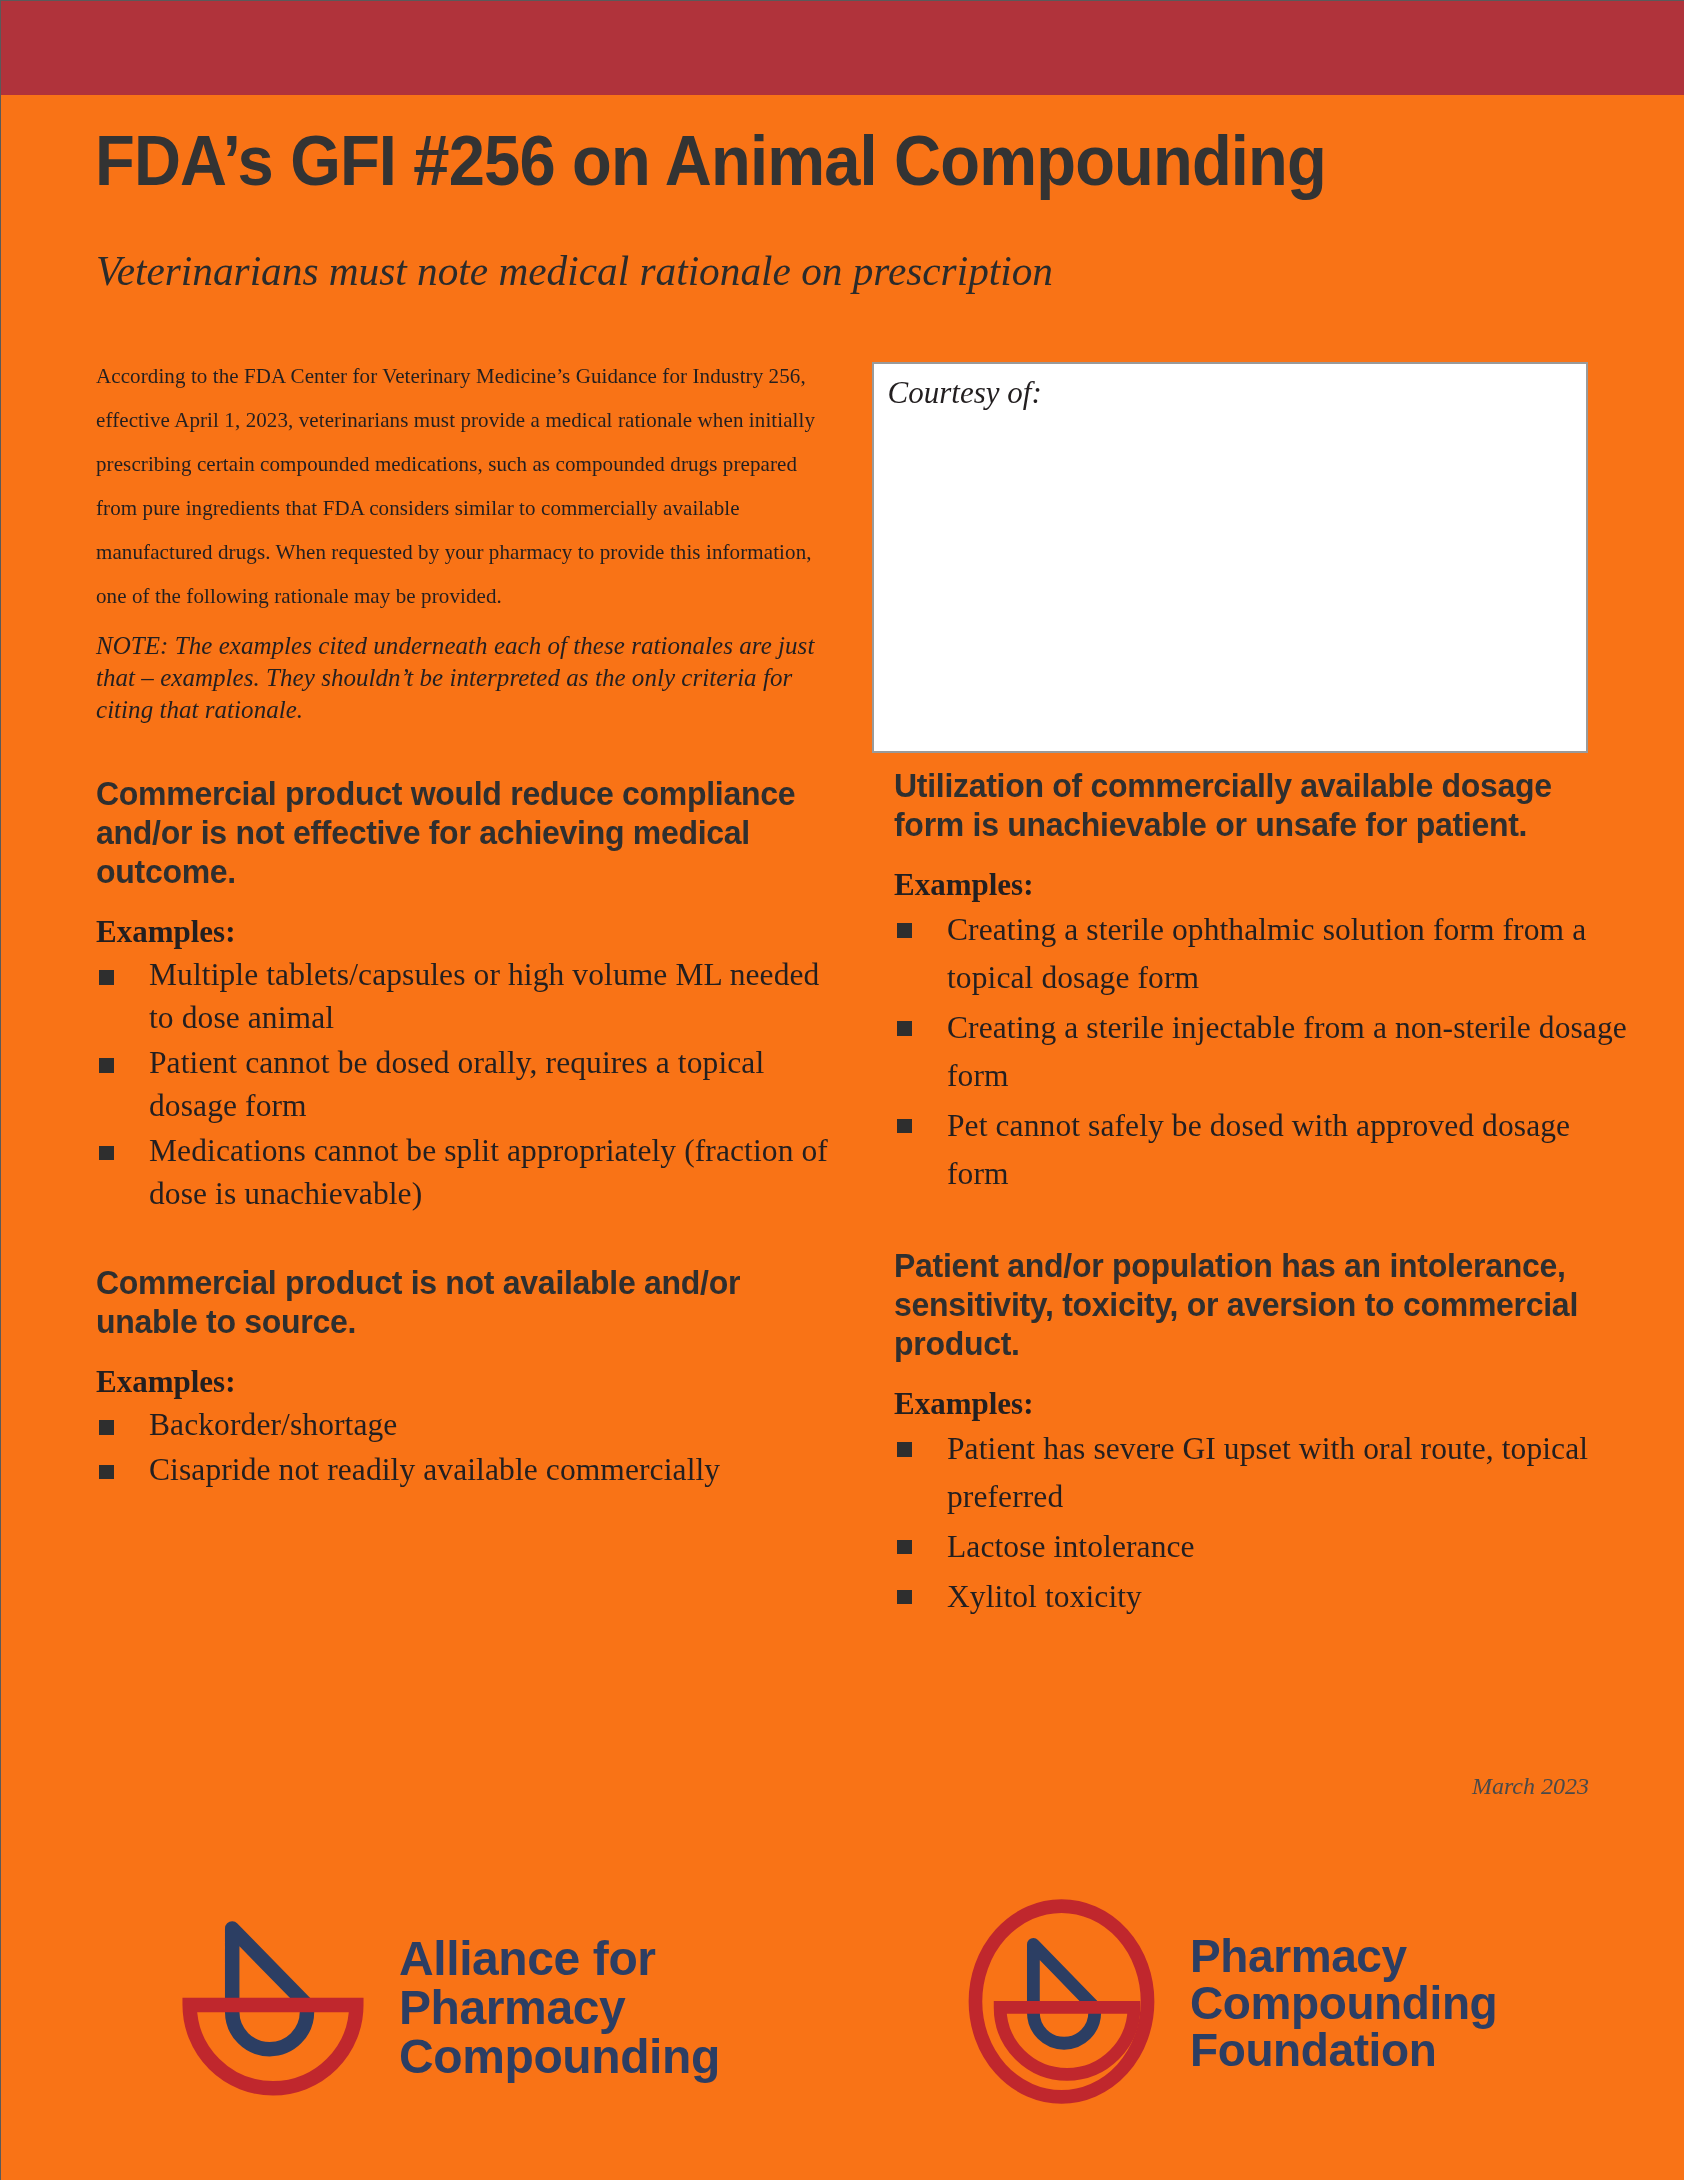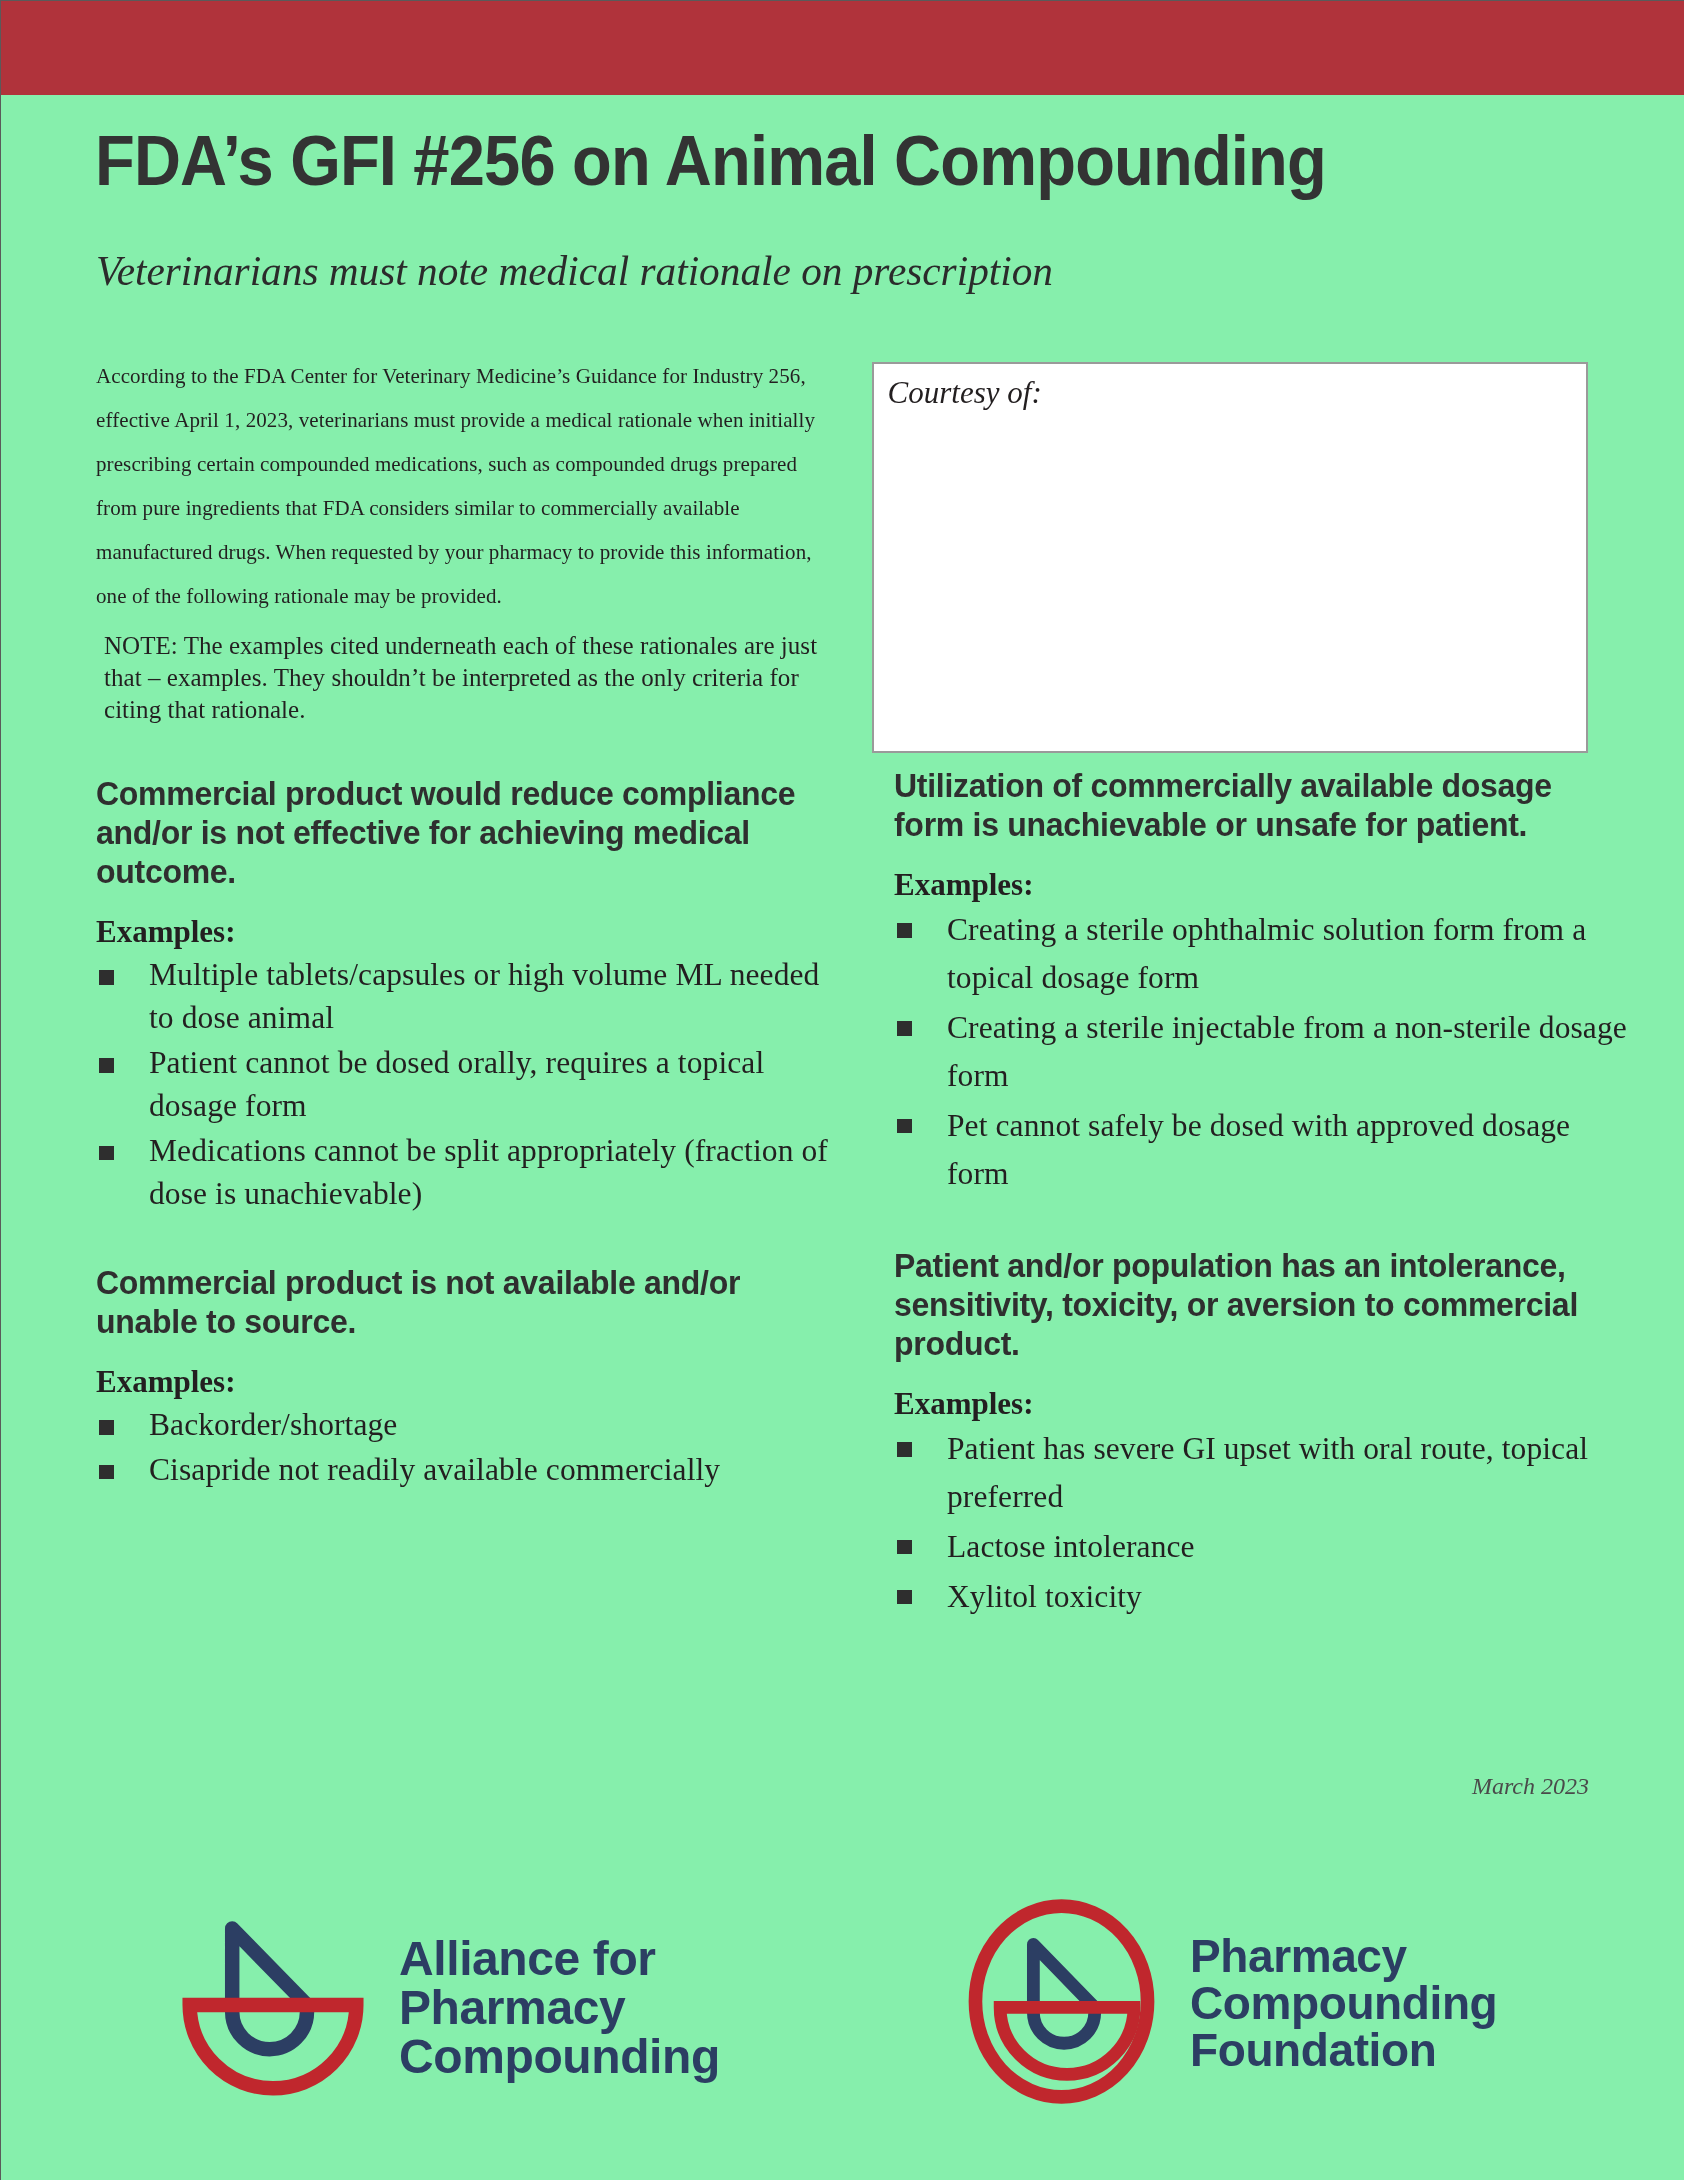--- a/index.html
+++ b/index.html
@@ -9,21 +9,21 @@
     background: #ffffff;
   }
   body {
     font-family: "Liberation Serif", serif;
     color: #231f20;
   }
   .page {
     position: relative;
     width: 1685px;
     height: 2181px;
-    background: #86efac;
+    background: #f97316;
     box-sizing: border-box;
     border: 1.7px solid #5a5a5a;
     overflow: hidden;
   }
   
   .header-band {
     position: absolute;
     left: 0; top: 0;
     width: 1685px;
     height: 94px;
@@ -77,22 +77,23 @@
   .intro {
     font-size: 21px;
     line-height: 44px;
     color: #231f20;
     margin: 0 0 12px 0;
     letter-spacing: 0.1px;
   }
   .note {
     font-size: 25px;
     line-height: 32px;
-    color: #231f20;
-    margin: 8px;
+    font-style: italic;
+    color: #231f20;
+    margin: 0;
     letter-spacing: 0.04px;
   }
 
   .section { margin-top: 48px; }
   .section:first-child { margin-top: 15px; }
 
   .section-heading {
     font-family: "Liberation Sans", sans-serif;
     font-weight: bold;
     font-size: 33px;

